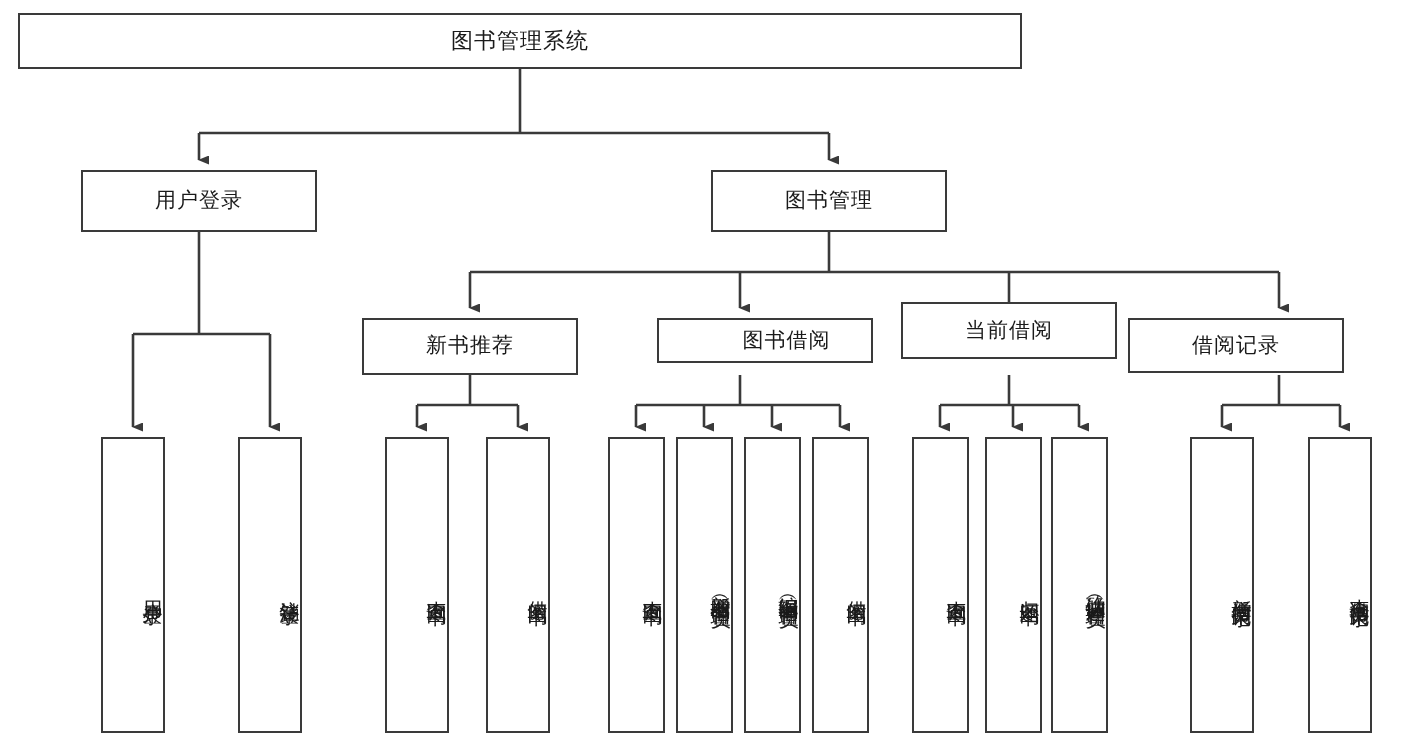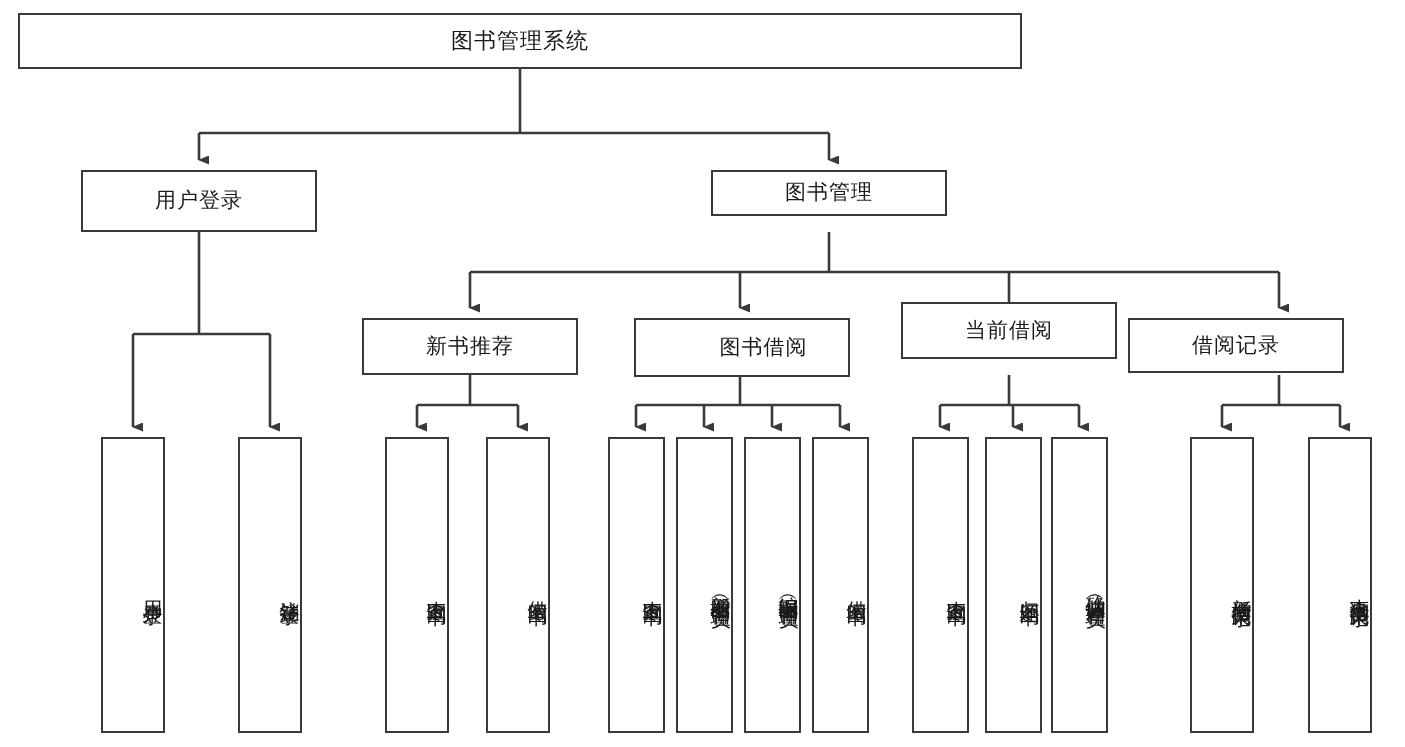--- a/index.html
+++ b/index.html
@@ -125,24 +125,24 @@
       <path d="M 1279,375 L 1279,405"></path>
       <path d="M 1222,405 L 1340,405"></path>
       <path d="M 1222,405 L 1222,427" marker-end="url(#arrowhead)"></path>
       <path d="M 1340,405 L 1340,427" marker-end="url(#arrowhead)"></path>
     </g>
   </svg>
 
   <div class="node horiz root" id="node-root" style="left: 18px; top: 13px; width: 1004px; height: 56px;">图书管理系统</div>
 
   <div class="node horiz" id="node-l1-0" style="left: 81px; top: 170px; width: 236px; height: 62px;">用户登录</div>
-  <div class="node horiz" id="node-l1-1" style="left: 711px; top: 170px; width: 236px; height: 46px;">图书管理</div>
+  <div class="node horiz" id="node-l1-1" style="left: 711px; top: 170px; width: 236px; height: 62px;">图书管理</div>
 
-  <div class="node horiz" id="node-l2-0" style="left: 362px; top: 318px; width: 216px; height: 57px;">新书推荐</div>
-  <div class="node horiz" id="node-l2-1" style="left: 634px; top: 318px; width: 216px; height: 59px; padding-left: 43px;">图书借阅</div>
+  <div class="node horiz" id="node-l2-0" style="left: 362px; top: 318px; width: 216px; height: 57px; font-family: Liberation Mono, monospace;">新书推荐</div>
+  <div class="node horiz" id="node-l2-1" style="left: 657px; top: 318px; width: 216px; height: 45px; padding-left: 43px;">图书借阅</div>
   <div class="node horiz" id="node-l2-2" style="left: 901px; top: 302px; width: 216px; height: 57px;">当前借阅</div>
   <div class="node horiz" id="node-l2-3" style="left: 1128px; top: 318px; width: 216px; height: 55px;">借阅记录</div>
 
   <div class="node leaf" id="node-leaf-0" style="left: 101px; top: 437px; width: 64px; height: 296px;">
       <span>用户登录</span>
     </div>
   <div class="node leaf" id="node-leaf-1" style="left: 238px; top: 437px; width: 64px; height: 296px;">
       <span>注销登录</span>
     </div>
   <div class="node leaf" id="node-leaf-2" style="left: 385px; top: 437px; width: 64px; height: 296px;">

